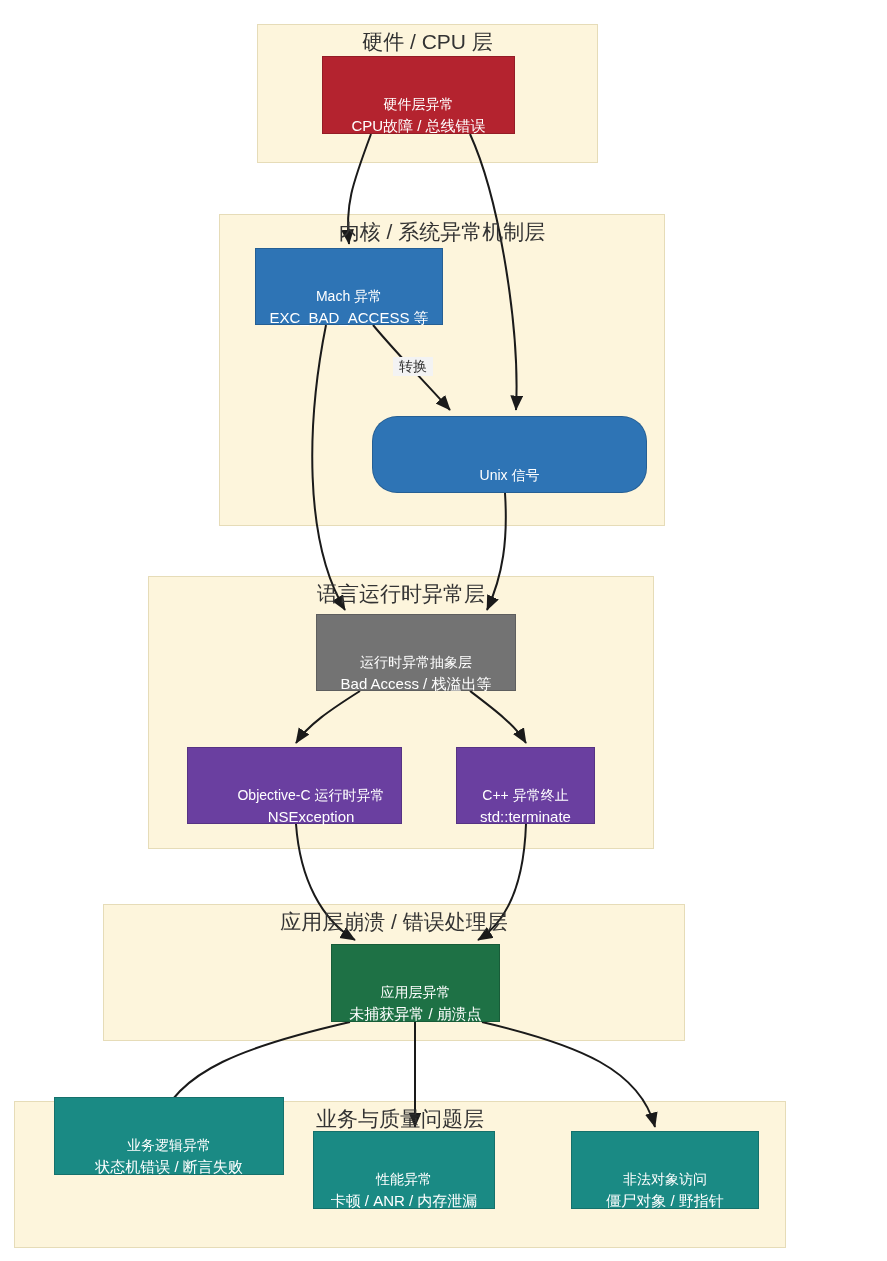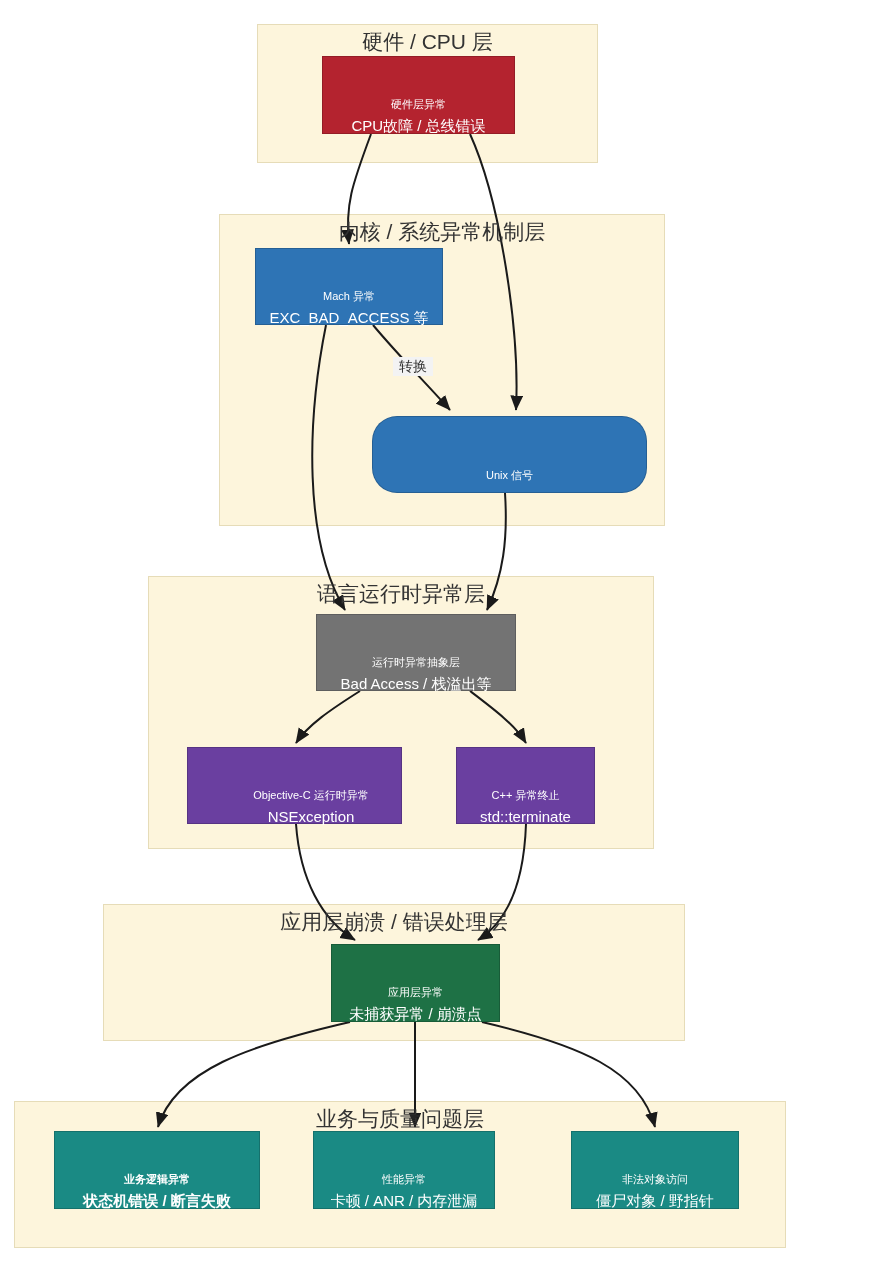--- a/index.html
+++ b/index.html
@@ -50,21 +50,21 @@
     display: flex;
     flex-direction: column;
     align-items: center;
     justify-content: center;
     color: #ffffff;
     z-index: 2;
     border: 1px solid rgba(0,0,0,0.18);
     text-align: center;
   }
   .node .l1 {
-    font-size: 11px;
+    font-size: 14px;
     line-height: 22px;
     white-space: nowrap;
     margin-top: 40px;
   }
   .node .l2 {
     font-size: 15px;
     line-height: 22px;
     white-space: nowrap;
   }
   .edge-label {
@@ -134,29 +134,29 @@
         <div class="l2">NSException</div>
       </div>
       <div class="node" style="left: 456px; top: 747px; width: 139px; height: 77px; background: rgb(106, 63, 160);">
         <div class="l1">C++ 异常终止</div>
         <div class="l2">std::terminate</div>
       </div>
       <div class="node" style="left: 331px; top: 944px; width: 169px; height: 78px; background: rgb(30, 113, 69);">
         <div class="l1">应用层异常</div>
         <div class="l2">未捕获异常 / 崩溃点</div>
       </div>
-      <div class="node" style="left: 54px; top: 1131px; width: 206px; height: 78px; background: rgb(26, 138, 132); font-weight: bold;">
+      <div class="node" style="left: 54px; top: 1097px; width: 230px; height: 78px; background: rgb(26, 138, 132);">
         <div class="l1">业务逻辑异常</div>
         <div class="l2">状态机错误 / 断言失败</div>
       </div>
       <div class="node" style="left: 313px; top: 1131px; width: 182px; height: 78px; background: rgb(26, 138, 132);">
         <div class="l1">性能异常</div>
         <div class="l2">卡顿 / ANR / 内存泄漏</div>
       </div>
-      <div class="node" style="left: 571px; top: 1131px; width: 168px; height: 78px; background: rgb(26, 138, 132);">
+      <div class="node" style="left: 571px; top: 1131px; width: 188px; height: 78px; background: rgb(26, 138, 132);">
         <div class="l1">非法对象访问</div>
         <div class="l2">僵尸对象 / 野指针</div>
       </div>
     </div>
   <div id="label-host">
       <div class="cluster-title" style="left: 427.5px; top: 33px;">硬件 / CPU 层</div>
       <div class="cluster-title" style="left: 442px; top: 223px;">内核 / 系统异常机制层</div>
       <div class="cluster-title" style="left: 401px; top: 585px;">语言运行时异常层</div>
       <div class="cluster-title" style="left: 394px; top: 913px;">应用层崩溃 / 错误处理层</div>
       <div class="cluster-title" style="left: 400px; top: 1110px;">业务与质量问题层</div>

